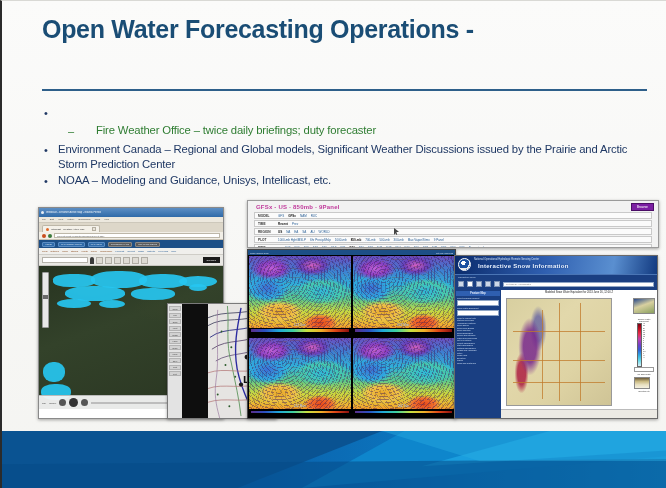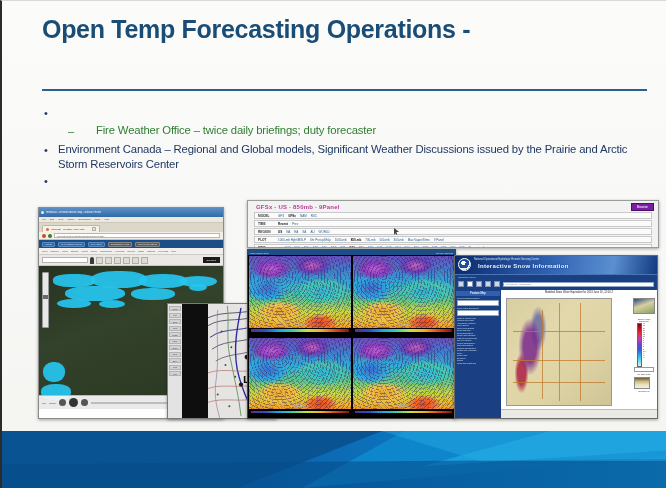--- a/index.html
+++ b/index.html
@@ -224,39 +224,40 @@
   #alberta-accent { position:absolute; left:124px; top:13px; width:9px; height:9px; background:#3fc8f0; }
   #alberta-swash { position:absolute; left:2px; top:30px; width:150px; height:10px; }
 </style>
 </head>
 <body>
 
 <div id="slide">
 
   <div id="title-block">
     <div id="slide-title">
-      <div>Open Temp Forecasting Operations -</div>
+      <div>Open Water Forecasting Operations -</div>
     </div>
   </div>
   <div id="title-rule"></div>
 
   <div id="bullets">
     <div class="b-row lvl1">
       <span class="b-mark">•</span>
     </div>
     <div class="b-row lvl2">
       <span class="b-mark">–</span>
       <span class="b-text">Fire Weather Office – twice daily briefings; duty forecaster</span>
     </div>
     <div class="b-row lvl1">
       <span class="b-mark">•</span>
-      <span class="b-text">Environment Canada – Regional and Global models, Significant Weather Discussions issued by the Prairie and Arctic Storm Reservoirs Center</span>
+      <span class="b-text">Environment Canada – Regional and Global models, Significant Weather Discussions issued by the Prairie and Arctic Storm Prediction Center</span>
     </div>
     <div class="b-row lvl1">
       <span class="b-mark">•</span>
+      <span class="b-text">NOAA – Modeling and Guidance, Unisys, Intellicast, etc.</span>
     </div>
   </div>
 
   <div id="collage">
 
     <div class="shot" id="shot-intellicast">
       <div class="ff-titlebar">
         <span class="ff-tb-dot"></span>
         <span class="ff-tb-text">Intellicast - Weather Active Map - Mozilla Firefox</span>
       </div>

